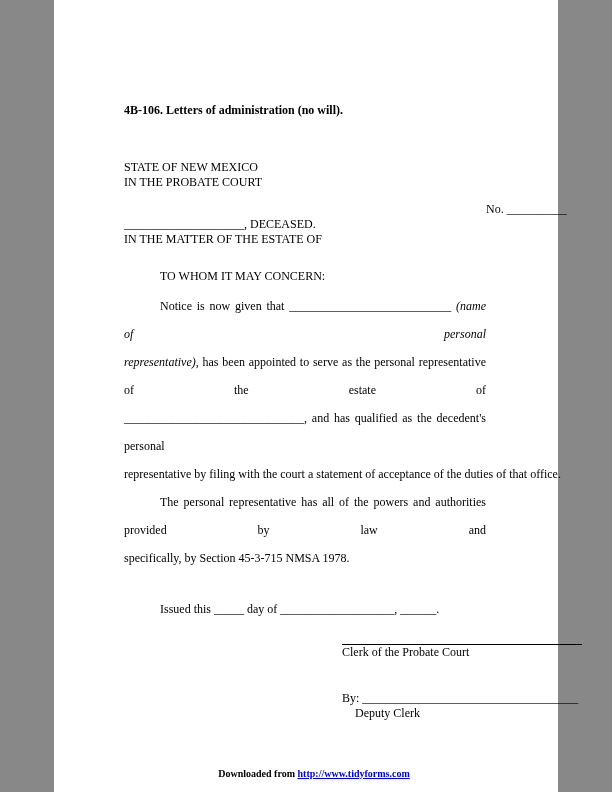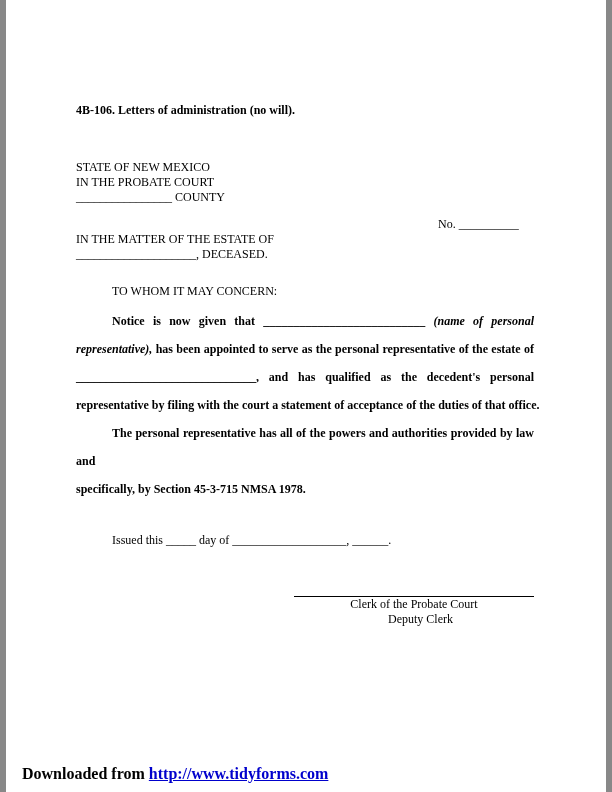--- a/index.html
+++ b/index.html
@@ -1,66 +1,65 @@
 <!DOCTYPE html>
 <html><head>
 <meta charset="utf-8">
 <style>
   html,body { margin:0; padding:0; background:#888; }
   .page {
-    width:600px; height:792px; margin:0 auto; background:#ffffff;
+    width:504px; height:792px; margin:0 auto; background:#ffffff;
     position:relative; box-sizing:border-box;
     padding:103px 72px 0 70px;
     font-family:"Liberation Serif", serif;
     font-size:12px; color:#000000;
   }
   .line { line-height:15px; }
   .heading { font-weight:bold; line-height:14px; }
   .court-block { margin-top:43px; }
   .case-no { margin-top:12px; margin-left:362px; line-height:15px; white-space:nowrap; }
   .doc-title { margin-top:22px; text-align:center; font-weight:bold; line-height:14px; }
   .doc-title sup { font-size:8px; font-weight:bold; }
   .salutation { margin-top:18px; text-indent:36px; line-height:15px; }
-  .para { margin:0;font-weight:bold; }
+  .para { margin:0; }
   .p1 { margin-top:8px; }
   .pline { line-height:28px; white-space:nowrap; }
   .jl { text-align:justify; text-align-last:justify; line-height:28px; white-space:normal; }
   .indent { text-indent:36px; }
   .it { font-style:italic; }
   .blank { letter-spacing:0; white-space:nowrap; }
   .issued-line { margin-top:23px; text-indent:36px; line-height:28px; white-space:nowrap; }
-  .sig-block { margin-top:42px; margin-left:218px;text-align:center; }
+  .sig-block { margin-top:21px; margin-left:218px; }
   .sig-rule { width:240px; border-top:1px solid #000; height:0; }
   .sig-label { line-height:15px; }
   .by-line { margin-top:30px; line-height:16px; white-space:nowrap; }
   .deputy { line-height:15px; padding-left:13px; }
   .footer {
     position:absolute; left:16px; right:0; bottom:12px;
-    text-align:left; font-size:16px; font-weight:bold; line-height:12px;
+    text-align:center; font-size:10px; font-weight:bold; line-height:12px;
   }
   .footer a { color:#0000cc; text-decoration:underline; }
 </style>
 </head>
 <body>
 
 <div class="page">
 
   <div class="heading">4B-106.  Letters of administration (no will).</div>
 
   <div class="court-block">
     <div class="line">STATE OF NEW MEXICO</div>
     <div class="line">IN THE PROBATE COURT</div>
-    <div class="line"><span class="blank">________________</span> <span>COUNTY</span></div>
   </div>
 
   <div class="case-no"><span>No.</span> <span class="blank">__________</span></div>
 
   <div>
+    <div class="line"><span class="blank">____________________</span><span>, DECEASED.</span></div>
     <div class="line">IN THE MATTER OF THE ESTATE OF</div>
-    <div class="line"><span class="blank">____________________</span><span>, DECEASED.</span></div>
   </div>
 
   <div class="doc-title">
   </div>
 
   <div class="salutation">TO WHOM IT MAY CONCERN:</div>
 
   <div class="para p1">
     <div class="jl indent"><span>Notice is now given that</span> <span class="blank">___________________________</span> <span class="it">(name of personal</span></div>
     <div class="jl"><span class="it">representative),</span> <span>has been appointed to serve as the personal representative of the estate of</span></div>
@@ -71,18 +70,19 @@
   <div class="para">
     <div class="jl indent">The personal representative has all of the powers and authorities provided by law and</div>
     <div class="pline">specifically, by Section 45-3-715 NMSA 1978.</div>
   </div>
 
   <div class="issued-line"><span>Issued this</span> <span class="blank">_____</span> <span>day of</span> <span class="blank">___________________</span><span>,</span> <span class="blank">______</span><span>.</span></div>
 
   <div class="sig-block">
     <div class="sig-rule"></div>
     <div class="sig-label">Clerk of the Probate Court</div>
+    <div class="by-line"><span>By:</span> <span class="blank">____________________________________</span></div>
     <div class="deputy">Deputy Clerk</div>
   </div>
 
   <div class="footer"><span>Downloaded from</span> <a href="#">http://www.tidyforms.com</a></div>
 
 </div>
 
 </body></html>

